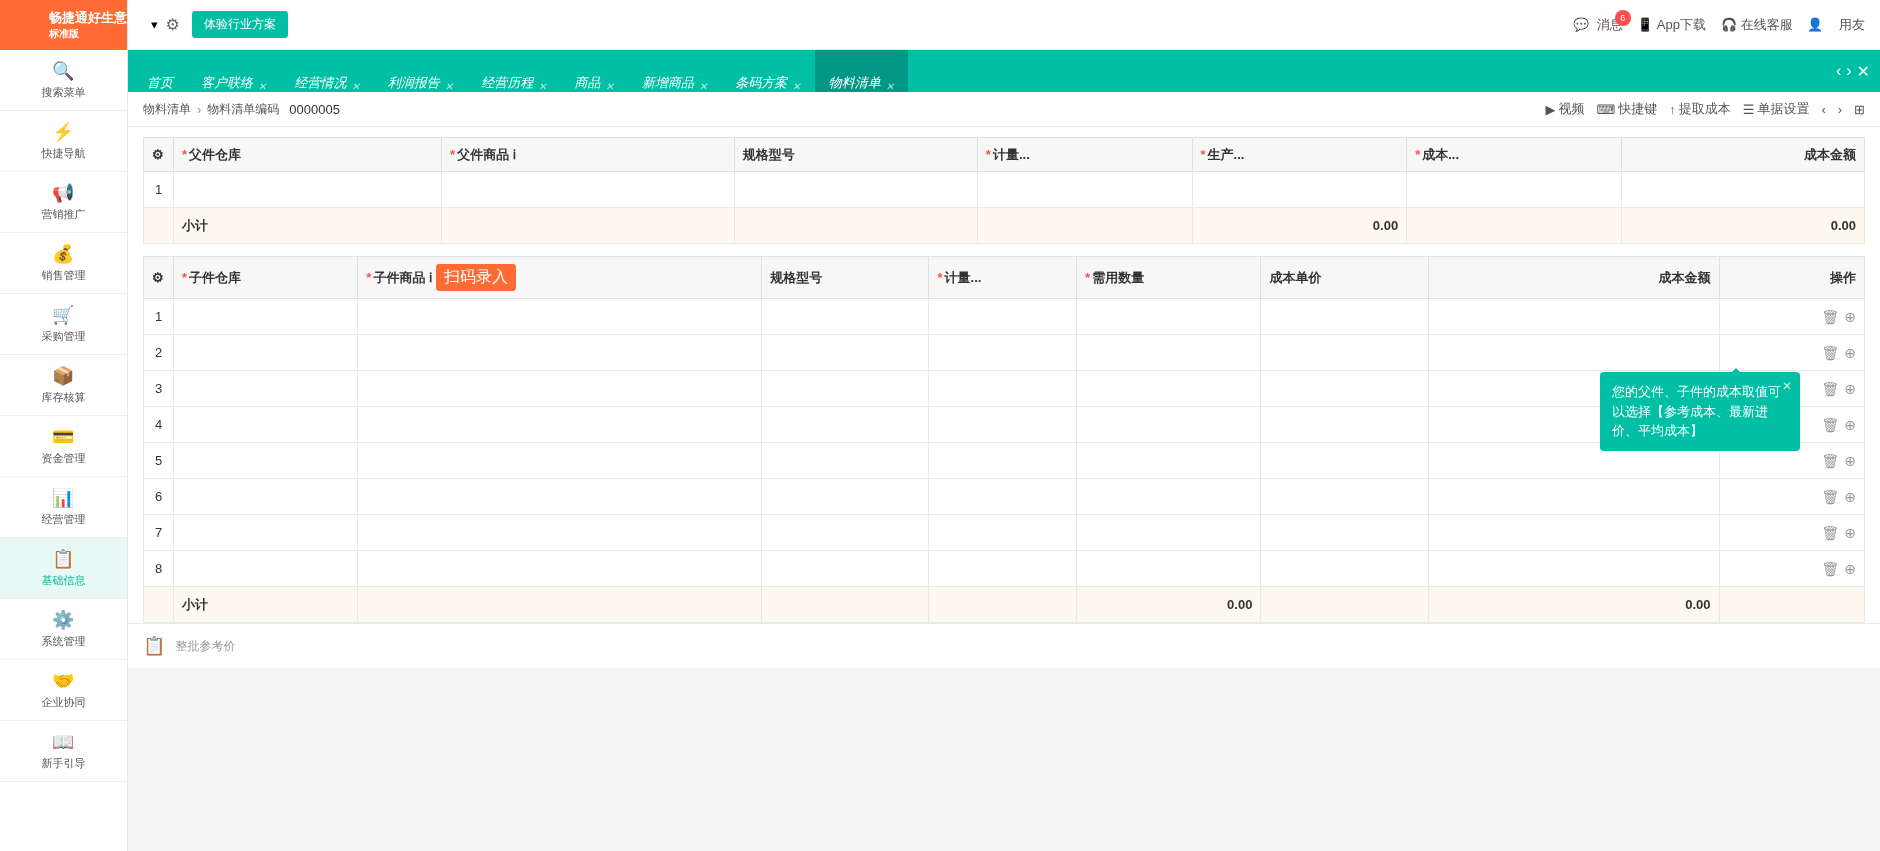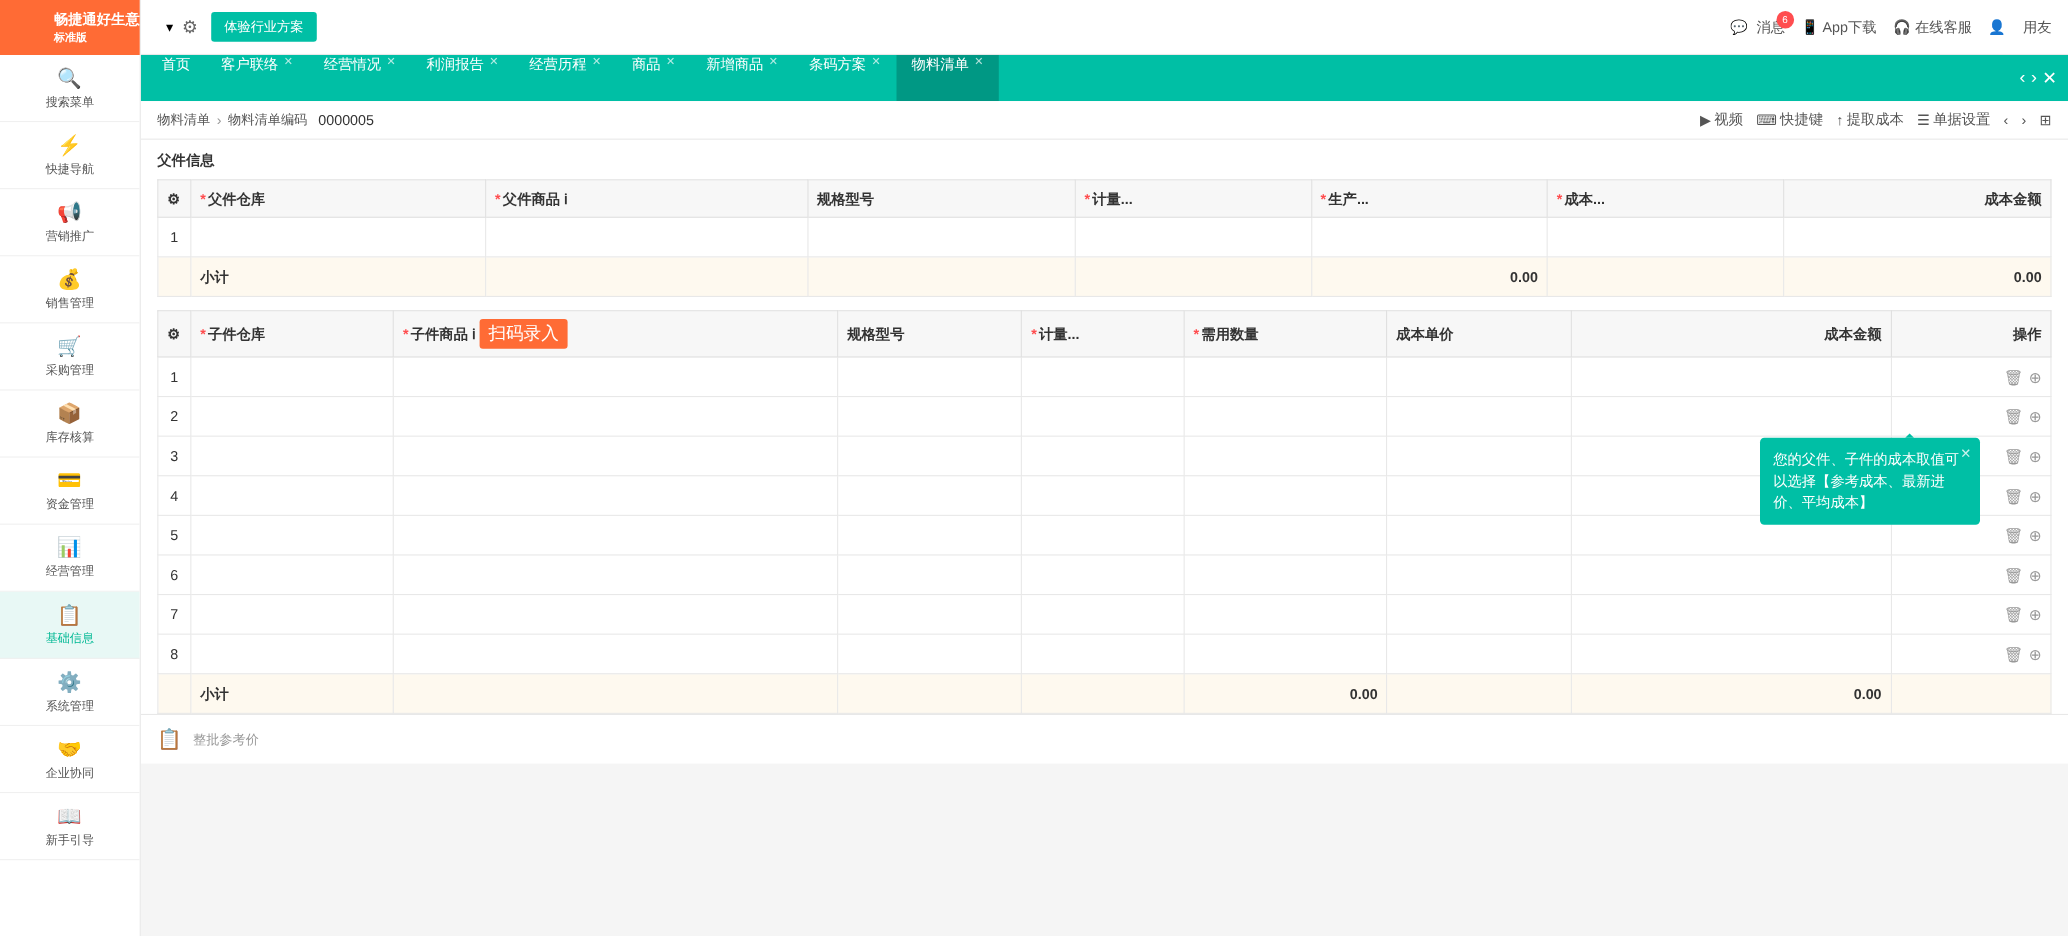--- a/index.html
+++ b/index.html
@@ -97,25 +97,26 @@
       height: 42px;
       flex-shrink: 0;
       overflow-x: auto;
       padding-left: 5px;
     }
     .nav-tab {
       color: #fff;
       padding: 0 14px;
       height: 100%;
       display: flex;
-      align-items: flex-start;
+      align-items: flex-end;
       cursor: pointer;
       white-space: nowrap;
       font-size: 13px;
       gap: 5px;
+      font-style: italic;
     }
     .nav-tab.active { background: rgba(0,0,0,0.2); }
     .nav-tab .close-x { font-size: 10px; opacity: 0.7; }
 
     
     .content {
       flex: 1;
       overflow-y: auto;
       background: #f5f5f5;
       padding: 0;
@@ -374,21 +375,20 @@
           <span>⌨ <span>快捷键</span></span>
           <span>↑ <span>提取成本</span></span>
           <span>☰ <span>单据设置</span></span>
           <span style="cursor:pointer;">‹</span>
           <span style="cursor:pointer;">›</span>
           <span style="cursor:pointer;">⊞</span>
         </div>
       </div>
 
       <div class="section">
-        <div class="section-title">父件信息</div>
         <table class="data-table">
           <thead>
             <tr>
               <th class="th-settings">⚙</th>
               <th><span class="required-star">*</span><span>父件仓库</span></th>
               <th><span class="required-star">*</span>父件商品 ℹ</th>
               <th>规格型号</th>
               <th><span class="required-star">*</span>计量...</th>
               <th><span class="required-star">*</span>生产...</th>
               <th><span class="required-star">*</span>成本...</th>

